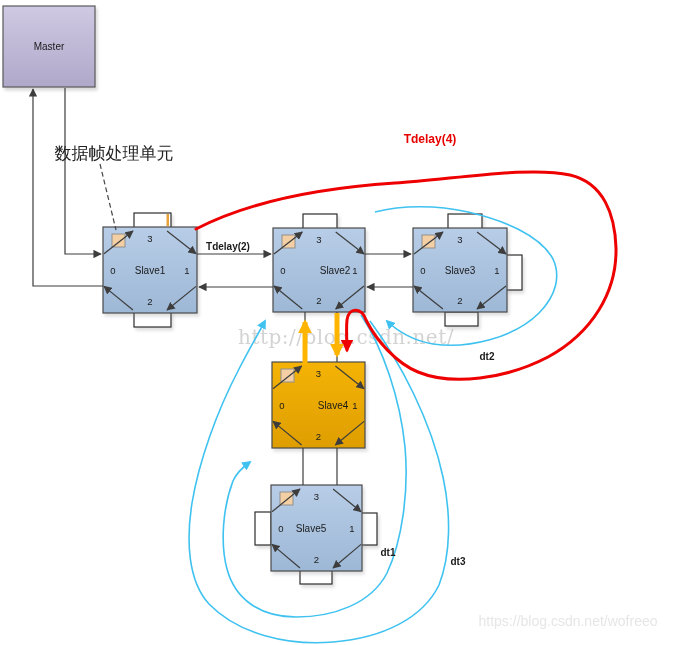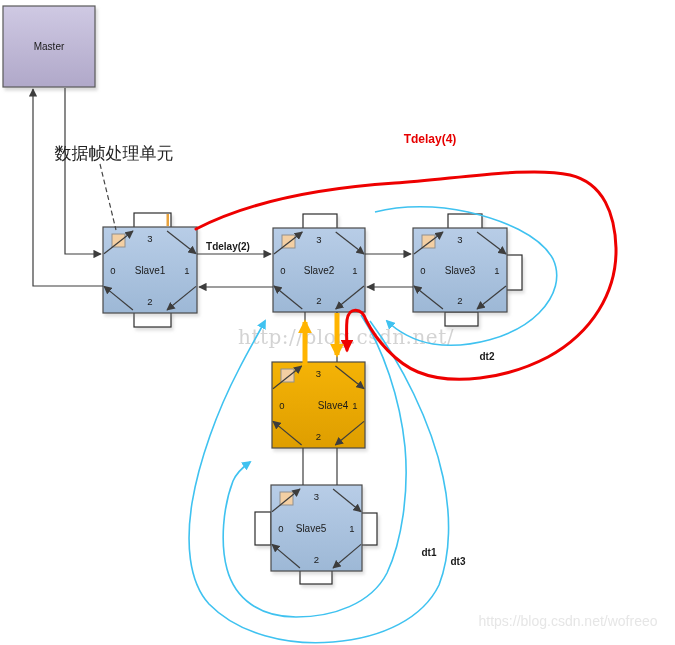--- a/index.html
+++ b/index.html
@@ -144,32 +144,32 @@
       <line x1="337" y1="313" x2="337" y2="355" marker-end="url(#m-gold)"></line>
     </g>
   </svg>
 
   <div id="labels-layer">
     <span class="lbl name" style="left:49px;top:46px">Master</span>
     <span class="lbl cn" style="left:114px;top:153px">数据帧处理单元</span>
     <span class="lbl ann" style="left:228px;top:246px">Tdelay(2)</span>
     <span class="lbl tdelay4" style="left:430px;top:139px">Tdelay(4)</span>
     <span class="lbl ann" style="left:487px;top:356px">dt2</span>
-    <span class="lbl ann" style="left:429px;top:552px">dt1</span>
+    <span class="lbl ann" style="left:388px;top:552px">dt1</span>
     <span class="lbl ann" style="left:458px;top:561px">dt3</span>
   <span class="lbl port" style="left: 113px; top: 270px;">0</span>
       <span class="lbl port" style="left: 150px; top: 238px;">3</span>
       <span class="lbl port" style="left: 187px; top: 270px;">1</span>
       <span class="lbl port" style="left: 150px; top: 301px;">2</span>
       <span class="lbl name" style="left: 150px; top: 270px;">Slave1</span>
       <span class="lbl port" style="left: 283px; top: 270px;">0</span>
       <span class="lbl port" style="left: 319px; top: 239px;">3</span>
       <span class="lbl port" style="left: 355px; top: 270px;">1</span>
       <span class="lbl port" style="left: 319px; top: 300px;">2</span>
-      <span class="lbl name" style="left: 319px; top: 270px;">Slave2</span>
+      <span class="lbl name" style="left: 335px; top: 270px;">Slave2</span>
       <span class="lbl port" style="left: 423px; top: 270px;">0</span>
       <span class="lbl port" style="left: 460px; top: 239px;">3</span>
       <span class="lbl port" style="left: 497px; top: 270px;">1</span>
       <span class="lbl port" style="left: 460px; top: 300px;">2</span>
       <span class="lbl name" style="left: 460px; top: 270px;">Slave3</span>
       <span class="lbl port" style="left: 282px; top: 405px;">0</span>
       <span class="lbl port" style="left: 318.5px; top: 373px;">3</span>
       <span class="lbl port" style="left: 355px; top: 405px;">1</span>
       <span class="lbl port" style="left: 318.5px; top: 436px;">2</span>
       <span class="lbl name" style="left: 333px; top: 405px;">Slave4</span>

